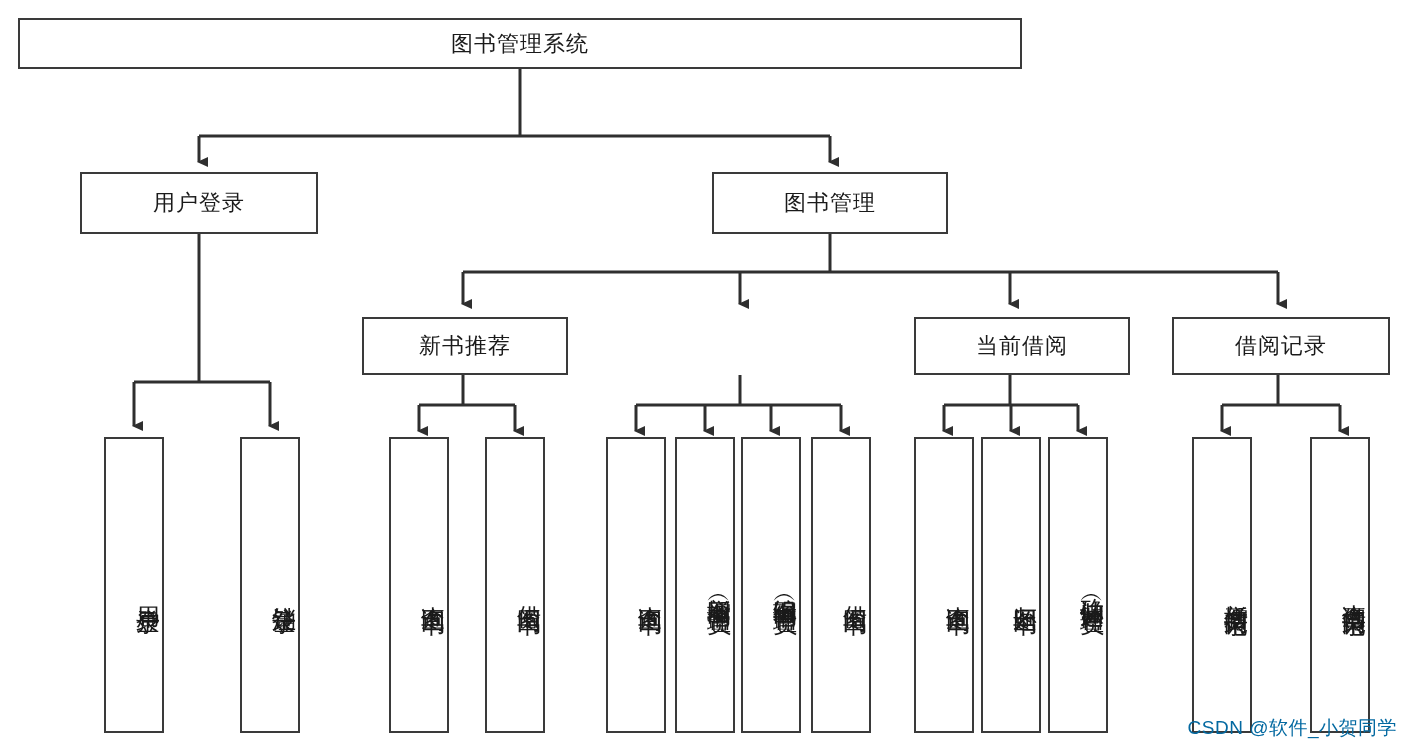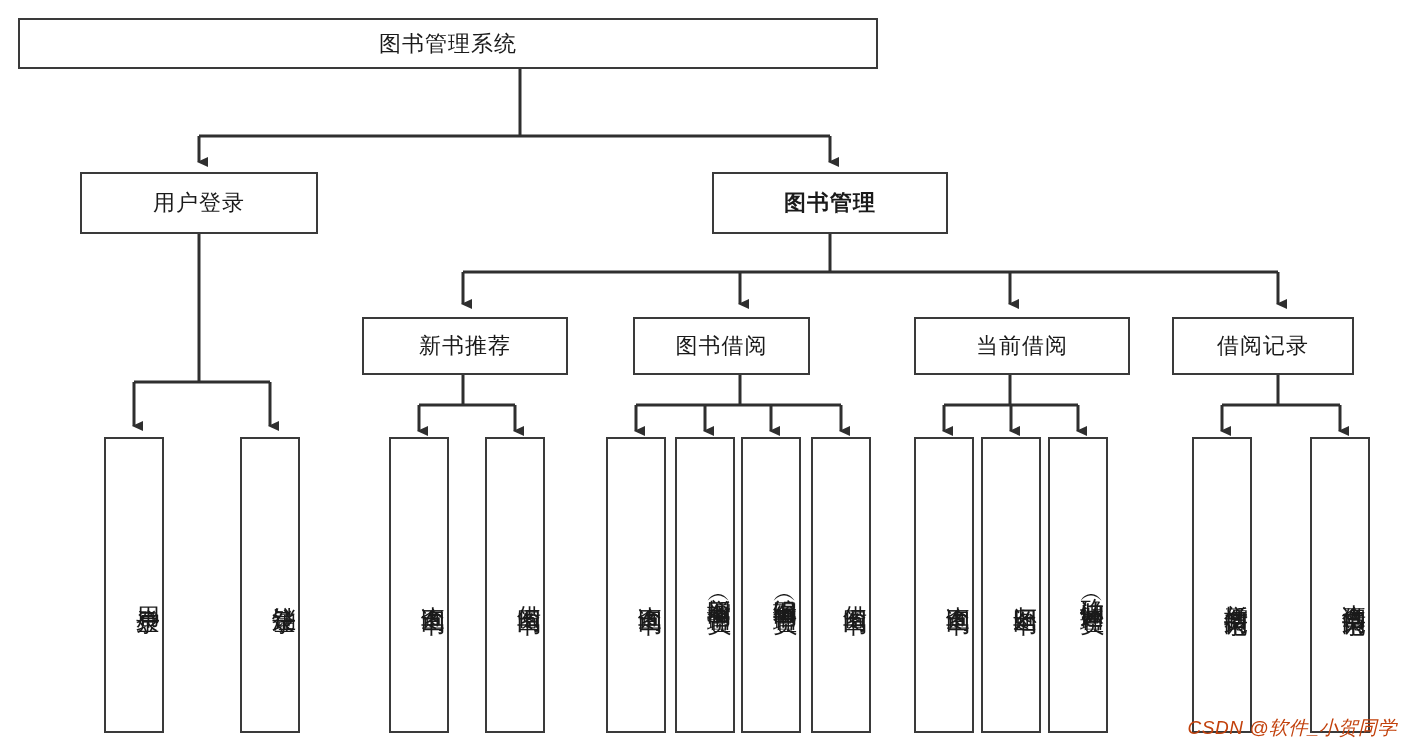--- a/index.html
+++ b/index.html
@@ -56,24 +56,23 @@
     top: 0;
     width: 1405px;
     height: 747px;
     pointer-events: none;
   }
   .watermark {
     position: absolute;
     right: 8px;
     bottom: 6px;
     font-size: 19px;
-    color: #c2410c;
+    color: #0369a1;
     letter-spacing: 0.5px;
     white-space: nowrap;
-    font-style: italic;
   }
 </style>
 </head>
 <body>
 
 <div id="canvas">
 
   <svg class="links" viewBox="0 0 1405 747">
     <defs>
       <marker id="arw" markerWidth="12" markerHeight="12" refX="5" refY="9" orient="auto" markerUnits="userSpaceOnUse">
@@ -117,41 +116,38 @@
       <path d="M1011,405 L1011,431" marker-end="url(#arw)"></path>
       <path d="M1078,405 L1078,431" marker-end="url(#arw)"></path>
 
       <path d="M1278,375 L1278,405"></path>
       <path d="M1222,405 L1340,405"></path>
       <path d="M1222,405 L1222,431" marker-end="url(#arw)"></path>
       <path d="M1340,405 L1340,431" marker-end="url(#arw)"></path>
     </g>
   </svg>
 
-  <div class="node horiz" style="left:18px; top:18px; width:860px; height:51px;">
+  <div class="node horiz" style="left:18px; top:18px; width:1004px; height:51px;">
     <span>图书管理系统</span>
   </div>
 
   <div class="node horiz" style="left:80px; top:172px; width:238px; height:62px;">
     <span>用户登录</span>
   </div>
-  <div class="node horiz" style="left:712px; top:172px; width:236px; height:62px;font-weight:bold;">
+  <div class="node horiz" style="left:712px; top:172px; width:236px; height:62px;">
     <span>图书管理</span>
   </div>
 
   <div class="node horiz" style="left:362px; top:317px; width:206px; height:58px;align-items:center;">
     <span>新书推荐</span>
   </div>
-  <div class="node horiz" style="left:633px; top:317px; width:177px; height:58px;">
-    <span>图书借阅</span>
-  </div>
   <div class="node horiz" style="left:902px; top:317px; width:216px; height:58px;margin-left:12px;">
     <span>当前借阅</span>
   </div>
-  <div class="node horiz" style="left:1172px; top:317px; width:182px; height:58px;">
+  <div class="node horiz" style="left:1172px; top:317px; width:218px; height:58px;">
     <span>借阅记录</span>
   </div>
 
   <div class="node vert" style="left:104px; top:437px; width:60px; height:296px;">
     <span class="vtext">用户登录</span>
   </div>
   <div class="node vert" style="left:240px; top:437px; width:60px; height:296px;">
     <span class="vtext">注销登录</span>
   </div>
 

